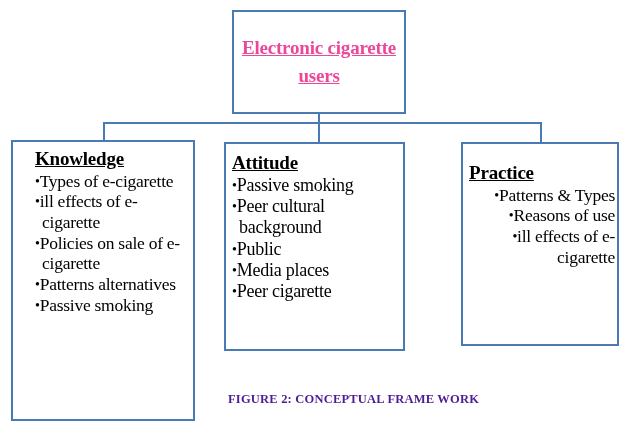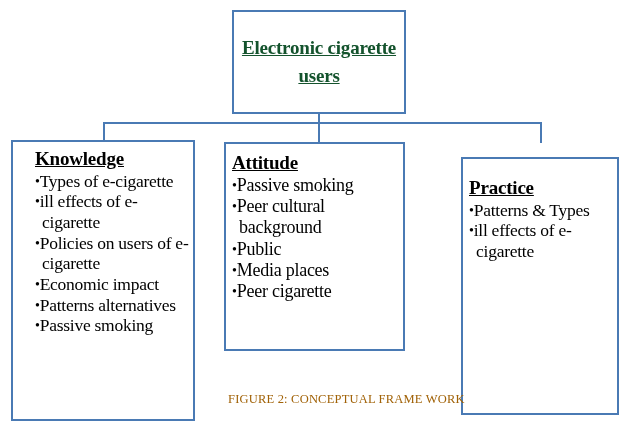--- a/index.html
+++ b/index.html
@@ -37,21 +37,21 @@
     align-items: center;
     justify-content: center;
   }
   #root-title {
     font-family: "Liberation Serif", serif;
     font-size: 19px;
     font-weight: bold;
     line-height: 1.45;
     text-align: center;
     text-decoration: underline;
-    color: #14532d;
+    color: #ec4899;
     letter-spacing: -0.2px;
     padding: 0 6px;
   }
 
   #knowledge-box {
     left: 11px;
     top: 140px;
     width: 184px;
     height: 281px;
     padding-left: 16px;
@@ -59,22 +59,21 @@
   #attitude-box {
     left: 224px;
     top: 142px;
     width: 181px;
     height: 209px;
   }
   #practice-box {
     left: 461px;
     top: 142px;
     width: 158px;
-    height: 258px;
-    margin-top: 15px;
+    height: 204px;
   }
 
   .node-inner {
     padding: 6px 2px 4px 6px;
   }
   #attitude-box .node-inner { padding-top: 8px; }
   #practice-box .node-inner { padding-top: 18px; }
 
   .node-heading {
     font-family: "Liberation Serif", serif;
@@ -101,21 +100,21 @@
     padding-left: 7px;
     letter-spacing: -0.25px;
     white-space: normal;
   }
   .node-list li::before {
     content: "\2022";
     font-size: 14px;
     vertical-align: 1px;
   }
   #knowledge-box .node-list li { font-size: 17.5px; }
-  #practice-box .node-list li { font-size: 17.5px; }
+  #practice-box .node-list li { font-size: 17.5px; text-align: right; }
 
   
   .conn {
     position: absolute;
     background: #4a7ab4;
   }
   .conn-v { width: 2px; }
   .conn-h { height: 2px; }
 
   #conn-root-stem   { left: 318px; top: 114px;  height: 9px; }
@@ -124,22 +123,22 @@
   #conn-drop-center { left: 318px; top: 122px;  height: 21px; }
   #conn-drop-right  { left: 540px; top: 122px;  height: 21px; }
 
   
   #figure-caption {
     position: absolute;
     left: 228px;
     top: 392px;
     font-family: "Liberation Serif", serif;
     font-size: 12.5px;
-    font-weight: normal;
-    color: #a16207;
+    font-weight: bold;
+    color: #4c1d95;
     letter-spacing: 0.2px;
     white-space: nowrap;
   }
 </style>
 </head>
 <body>
 
 <div id="canvas">
 
   <div class="node-box" id="root-box">
@@ -151,22 +150,21 @@
   <div class="conn conn-v" id="conn-drop-left"></div>
   <div class="conn conn-v" id="conn-drop-center"></div>
   <div class="conn conn-v" id="conn-drop-right"></div>
 
   <div class="node-box" id="knowledge-box">
     <div class="node-inner">
       <div class="node-heading">Knowledge</div>
       <ul class="node-list">
         <li>Types  of e-cigarette</li>
         <li>ill effects of e-cigarette</li>
-        <li>Policies on users of e-cigarette</li>
-        <li>Economic impact</li>
+        <li>Policies on sale of e-cigarette</li>
         <li>Patterns alternatives</li>
         <li>Passive smoking</li>
       </ul>
     </div>
   </div>
 
   <div class="node-box" id="attitude-box">
     <div class="node-inner">
       <div class="node-heading">Attitude</div>
       <ul class="node-list">
@@ -177,20 +175,21 @@
         <li>Peer cigarette</li>
       </ul>
     </div>
   </div>
 
   <div class="node-box" id="practice-box">
     <div class="node-inner">
       <div class="node-heading">Practice</div>
       <ul class="node-list">
         <li>Patterns &amp; Types</li>
+        <li>Reasons of use</li>
         <li>ill effects of e-cigarette</li>
       </ul>
     </div>
   </div>
 
   <div id="figure-caption">FIGURE 2: CONCEPTUAL FRAME WORK</div>
 
 </div>
 
 </body></html>

